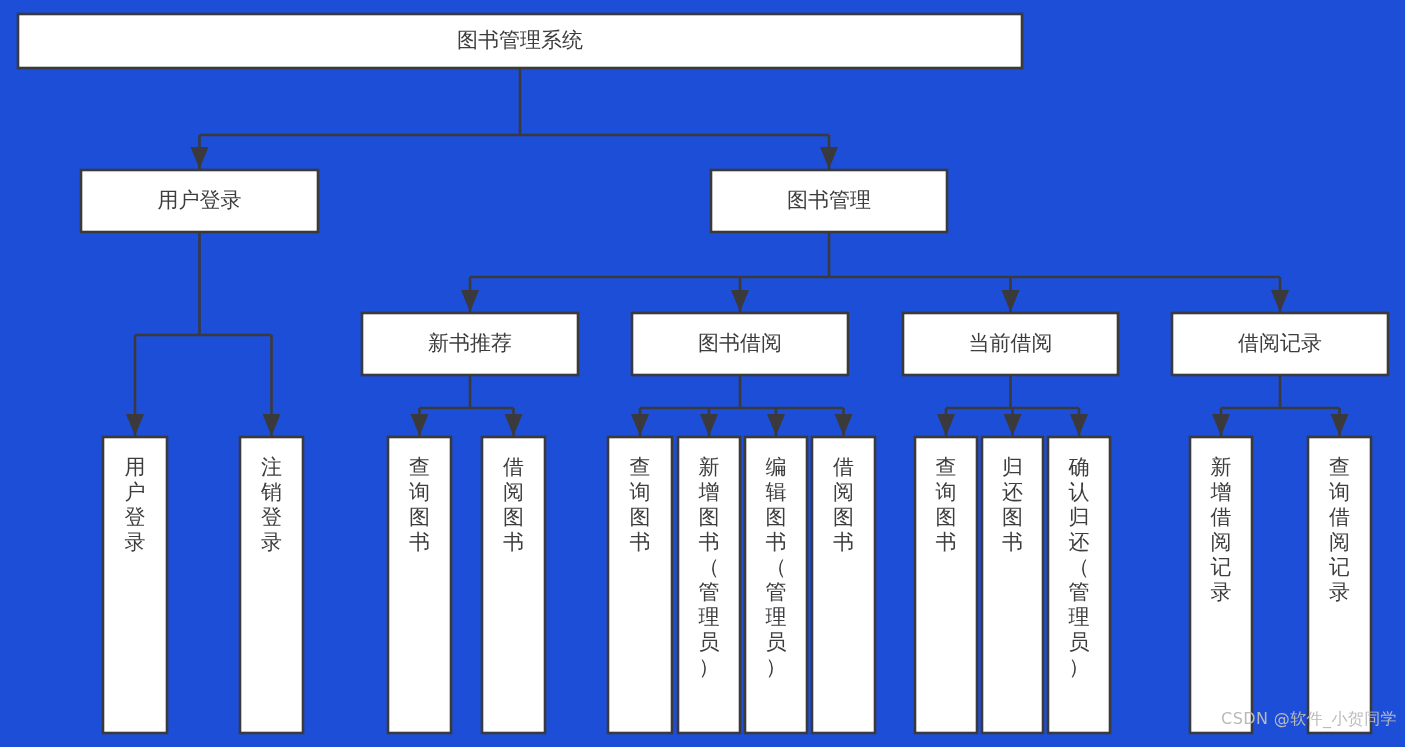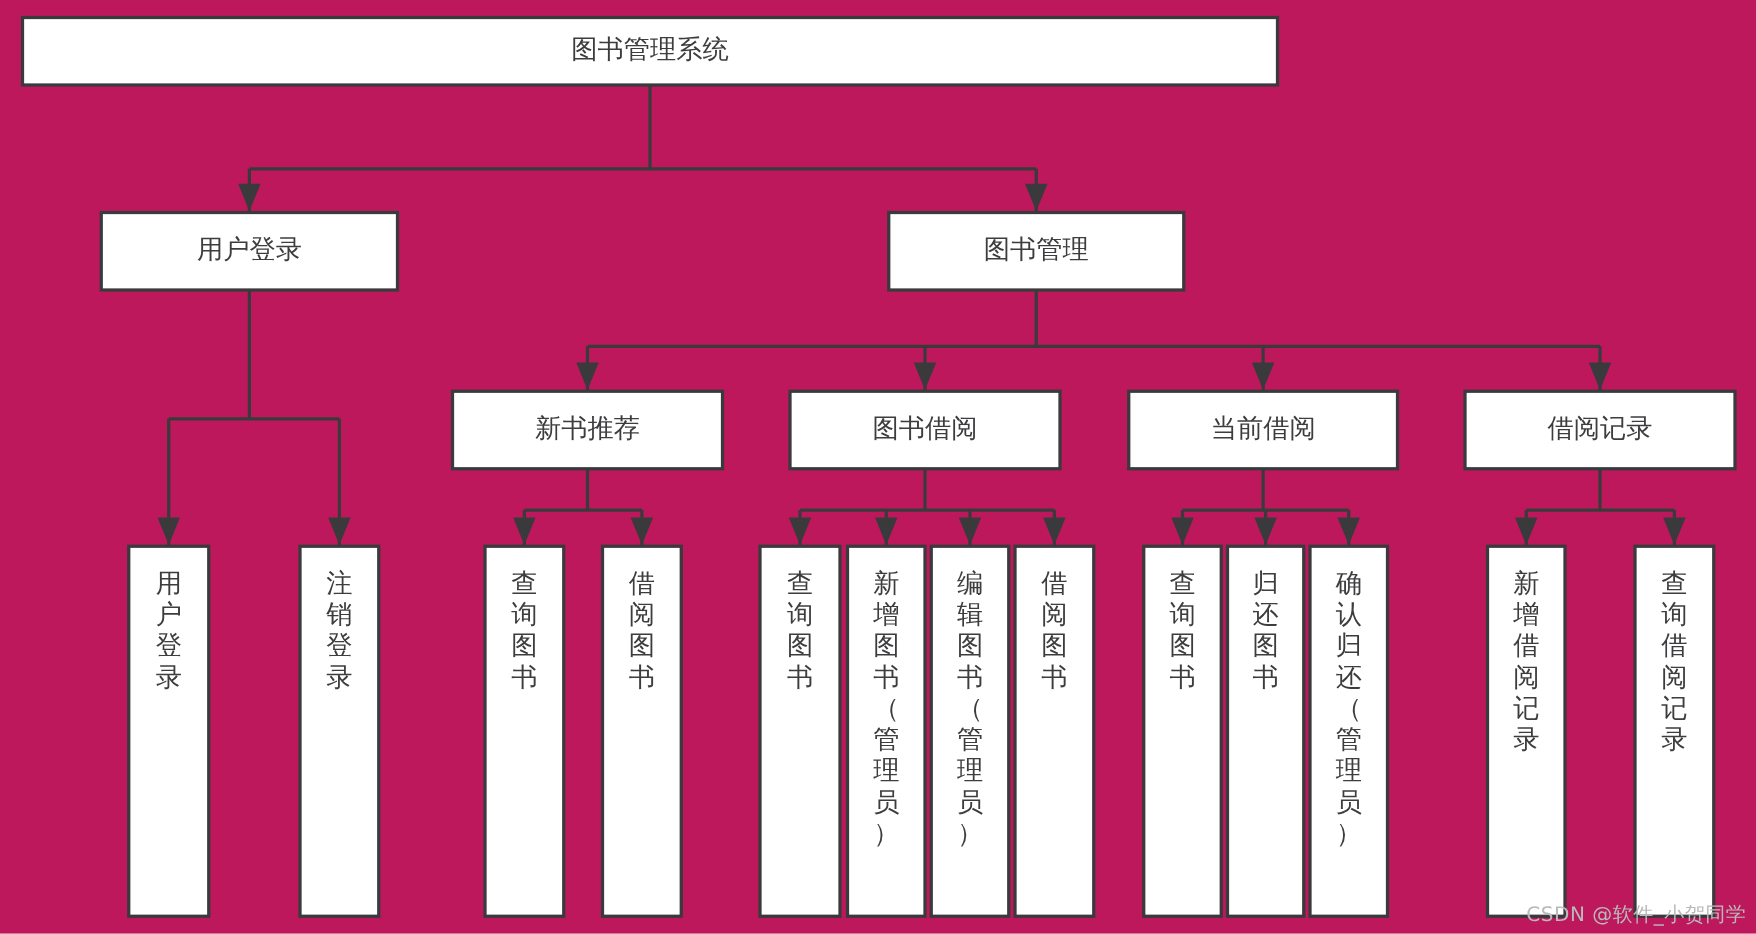--- a/index.html
+++ b/index.html
@@ -8,21 +8,21 @@
     padding: 0;
     background: #ffffff;
   }
   body {
     font-family: "DejaVu Sans", "Liberation Sans", sans-serif;
   }
   #diagram-root {
     position: relative;
     width: 1405px;
     height: 747px;
-    background: #be185d;
+    background: #1d4ed8;
     overflow: hidden;
   }
   svg.diagram-canvas {
     position: absolute;
     left: 0;
     top: 0;
     width: 1405px;
     height: 747px;
     display: block;
   }
@@ -49,21 +49,21 @@
     fill: none;
     stroke-linecap: butt;
   }
   .arrow-head {
     fill: #3a3a3c;
     stroke: none;
   }
   .watermark-text {
     position: absolute;
     right: 8px;
-    bottom: 4px;
+    bottom: 17px;
     font-size: 16px;
     color: #b9b9bc;
     font-family: "DejaVu Sans", "Liberation Sans", sans-serif;
     letter-spacing: 0.4px;
     white-space: nowrap;
     user-select: none;
   }
 </style>
 </head>
 <body>

